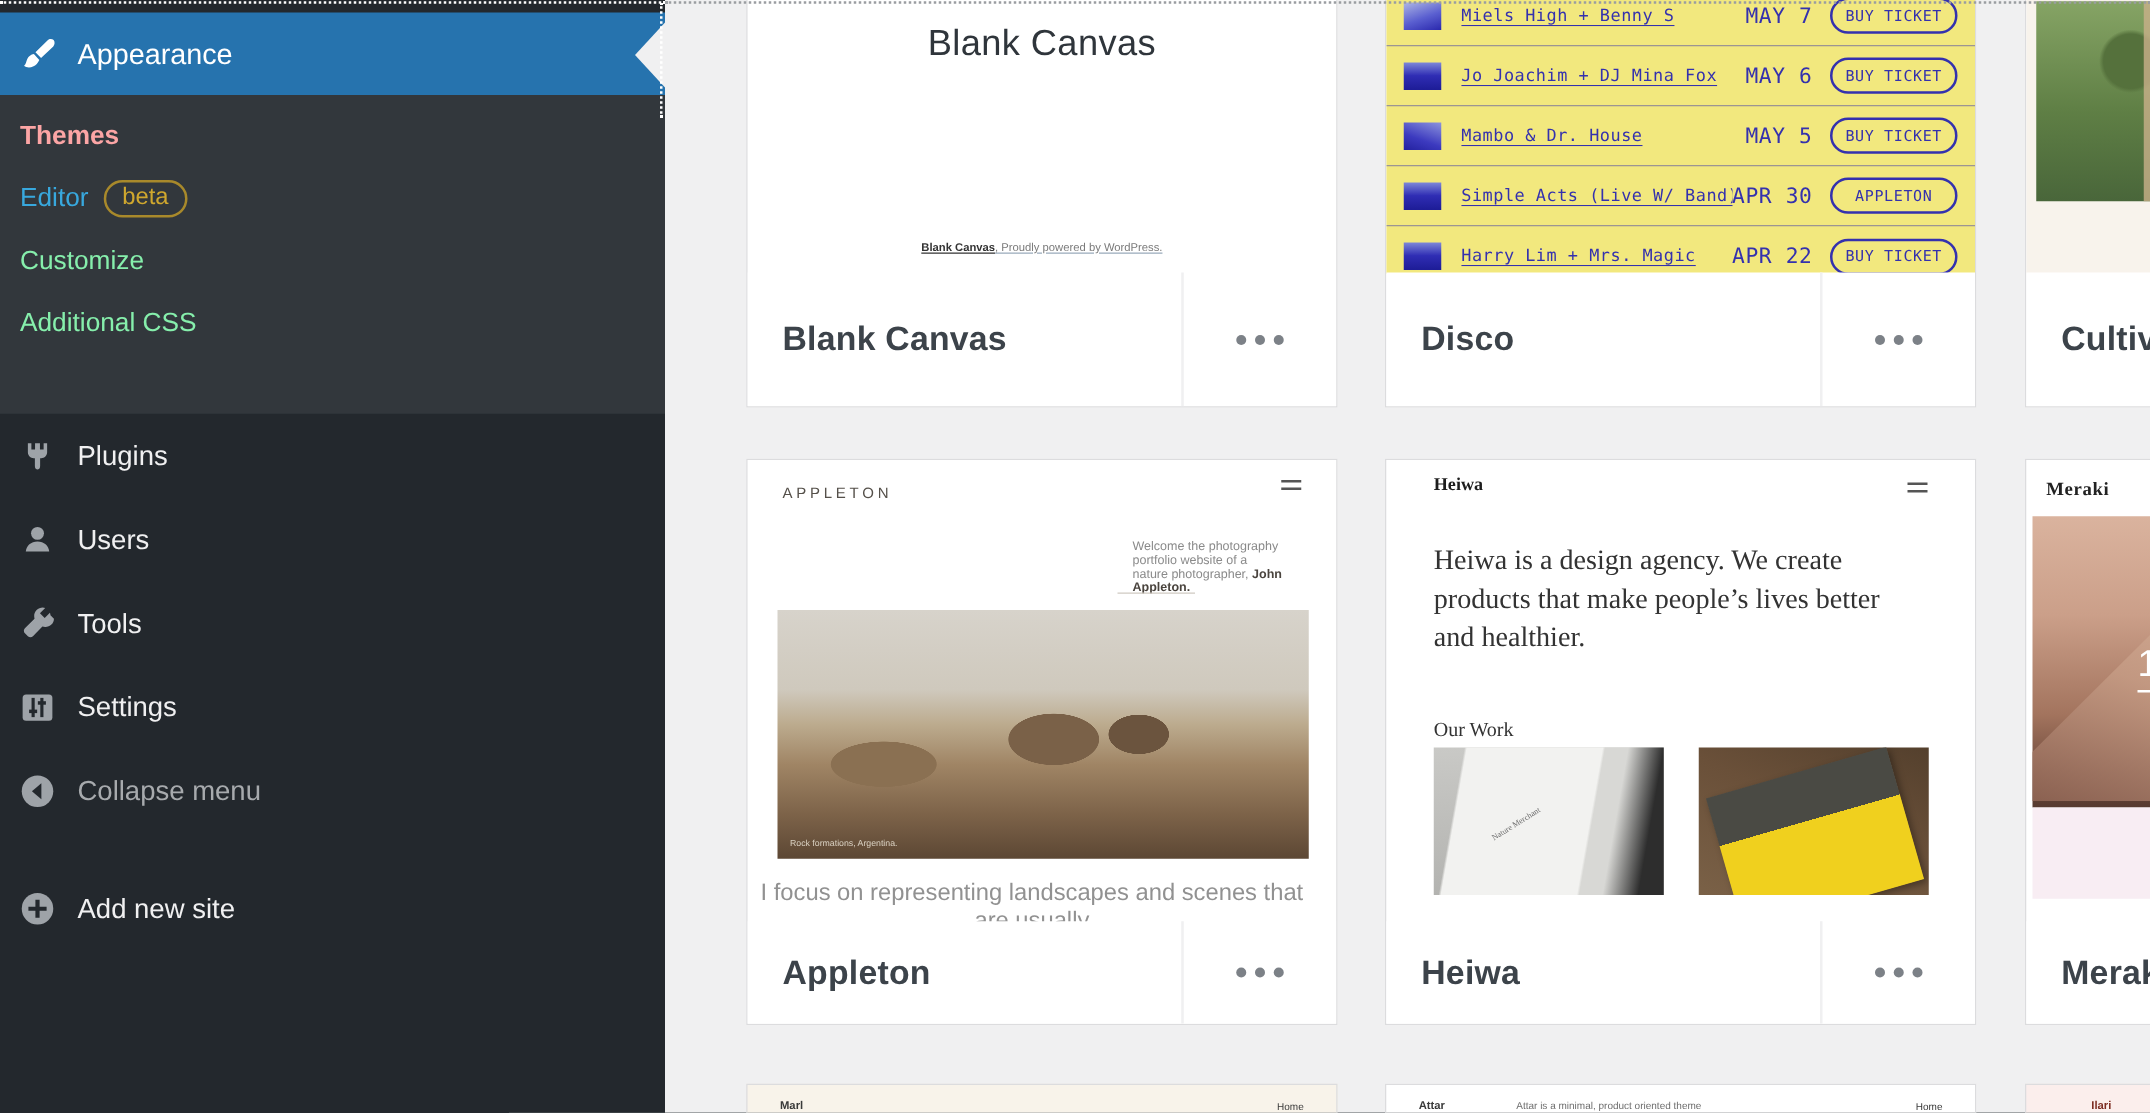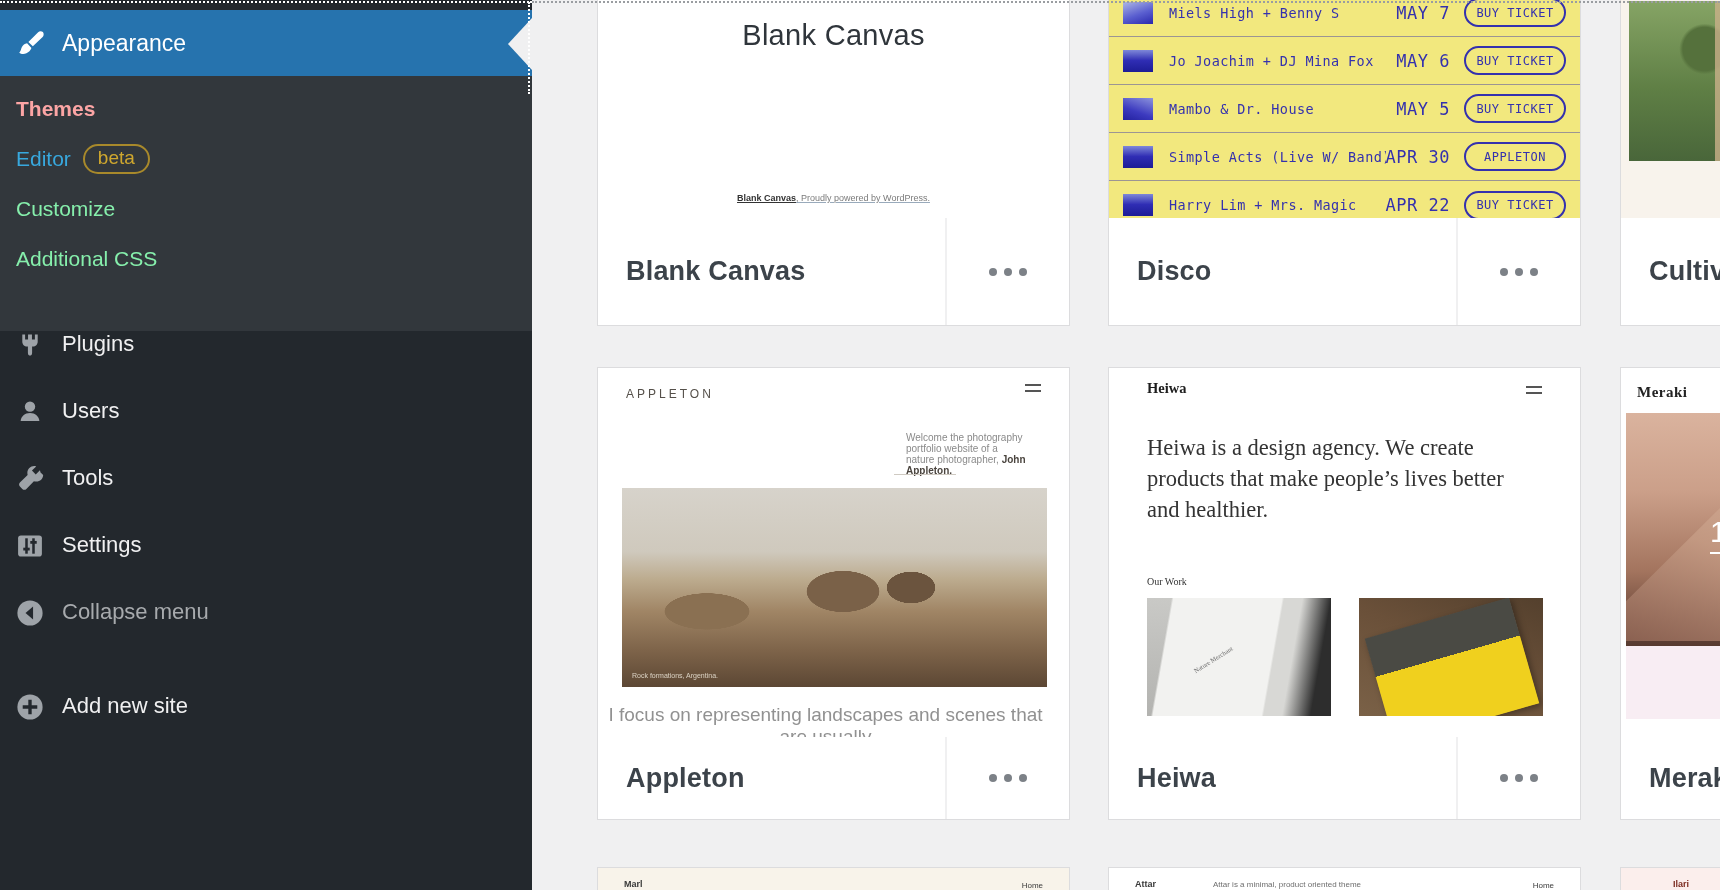--- a/index.html
+++ b/index.html
@@ -25,21 +25,21 @@
     border-right:24px solid #f0f0f1;}
   .submenu{position:absolute;top:76px;left:0;width:532px;height:255px;background:#32373c;
     padding-top:8px;}
   .submenu-item{height:50px;display:flex;align-items:center;padding-left:16px;font-size:21px;
     color:#86efac;cursor:pointer;}
   .submenu-item.bold{color:#fca5a5;font-weight:700;}
   .submenu-item.editor{color:#38a8de;}
   .beta-pill{margin-left:12px;border:2px solid #a8892b;border-radius:16px;padding:1px 13px 3px;
     font-size:19px;color:#cfa72e;}
   .mainmenu{position:absolute;top:331px;left:0;width:532px;}
-  .main-item{height:67px;display:flex;padding-left:16px;cursor:pointer;}
+  .main-item{height:67px;display:flex;align-items:center;padding-left:16px;cursor:pointer;}
   .main-item .mi-label{margin-left:18px;font-size:22px;color:#f0f0f1;}
   .main-item.dim .mi-label{color:#a7aaad;}
   .gap-above{margin-top:27px;}
   .mi-icon{width:28px;height:28px;flex:0 0 28px;}
 
   
   .content{position:absolute;top:0;left:532px;right:0;bottom:0;background:#f0f0f1;overflow:hidden;}
   .card{position:absolute;width:473px;background:#fff;border:1px solid #dcdcde;overflow:hidden;}
   .c1{left:65px;} .c2{left:576px;} .c3{left:1088px;}
   .r1{top:-120px;height:446px;} .r2{top:367px;height:453px;} .r3{top:867px;height:110px;}
@@ -108,21 +108,21 @@
       radial-gradient(ellipse 40px 26px at 68% 50%,#6b543e 0 60%,transparent 61%),
       radial-gradient(ellipse 70px 30px at 20% 62%,#8a7052 0 60%,transparent 61%),
       linear-gradient(180deg,#d7d3cb 0%,#cfc9bd 32%,#bcab8e 46%,#a08565 62%,#7d6349 82%,#5c4734 100%);}
   .ap-caption{position:absolute;left:10px;bottom:8px;font-size:7px;color:#e4ddcf;opacity:.9;}
   .ap-tagline{position:absolute;top:336px;left:0;right:16px;text-align:center;font-size:19px;color:#919191;}
 
   
   .serif{font-family:"Liberation Serif",serif;}
   .hw-logo{position:absolute;top:12px;left:38px;font-size:14.5px;font-weight:700;color:#1d1d1d;}
   .hw-headline{position:absolute;top:64px;left:38px;font-size:22.5px;line-height:31px;color:#333;}
-  .hw-section{position:absolute;top:208px;left:38px;font-size:10px;color:#333;}
+  .hw-section{position:absolute;top:208px;left:38px;font-size:16px;color:#333;}
   .hw-imgs{position:absolute;top:230px;left:38px;display:flex;gap:28px;}
   .hw-img{width:184px;height:118px;position:relative;overflow:hidden;}
   .hw-img1{background:
       linear-gradient(100deg,transparent 12%,#f2f2f0 13% 66%,#d8d8d5 67% 76%,#2d2d2d 90%),
       linear-gradient(180deg,#c9c9c6 0%,#b3b3b0 100%);}
   .hw-img1 .mag-caption{position:absolute;left:44px;top:58px;font-size:6.5px;color:#6c6c6c;
     transform:rotate(-32deg);}
   .hw-img2{background:linear-gradient(24deg,#7a6147 0%,#6a5039 55%,#54402d 100%);}
   .hw-img2 .mag{position:absolute;left:18px;top:18px;width:150px;height:110px;
     transform:rotate(-16deg);background:linear-gradient(180deg,#4a4a44 0 36%,#f0d01e 36%);

